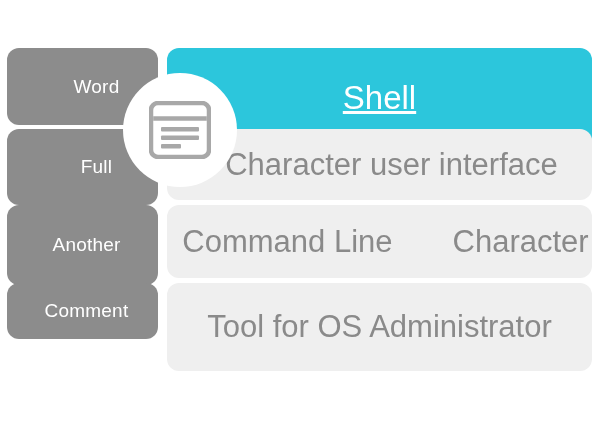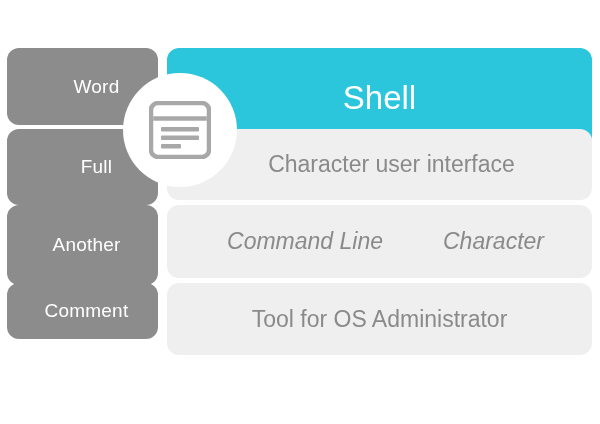--- a/index.html
+++ b/index.html
@@ -58,46 +58,46 @@
   .label-pill.r4 .label-text {
     transform: translateX(4px);
   }
 
   
   .value-pill {
     left: 167px;
     width: 425px;
     background: #efefef;
     color: #8a8a8a;
-    font-size: 23px;
+    font-size: 31px;
     font-weight: 400;
   }
   .value-pill.r1 {
     top: 48px;
     height: 99px;
     background: #2cc6dc;
     color: #ffffff;
     font-size: 33px;
+    text-decoration: underline;
   }
   .value-pill.r2 { top: 129px; height: 71px; }
   .value-pill.r3 { top: 205px; height: 73px; }
-  .value-pill.r4 { top: 283px; height: 72px; }
+  .value-pill.r4 { top: 283px; height: 88px; }
 
   
   .value-pill.r2 .value-text { transform: translateX(12px); }
 
   
   .terms-row {
     display: flex;
     align-items: center;
     justify-content: center;
     gap: 60px;
     width: 100%;
     transform: translateX(6px);
-    font-style: italic;
   }
 
   
   .badge-circle {
     position: absolute;
     left: 123px;
     top: 73px;
     width: 114px;
     height: 114px;
     border-radius: 50%;

